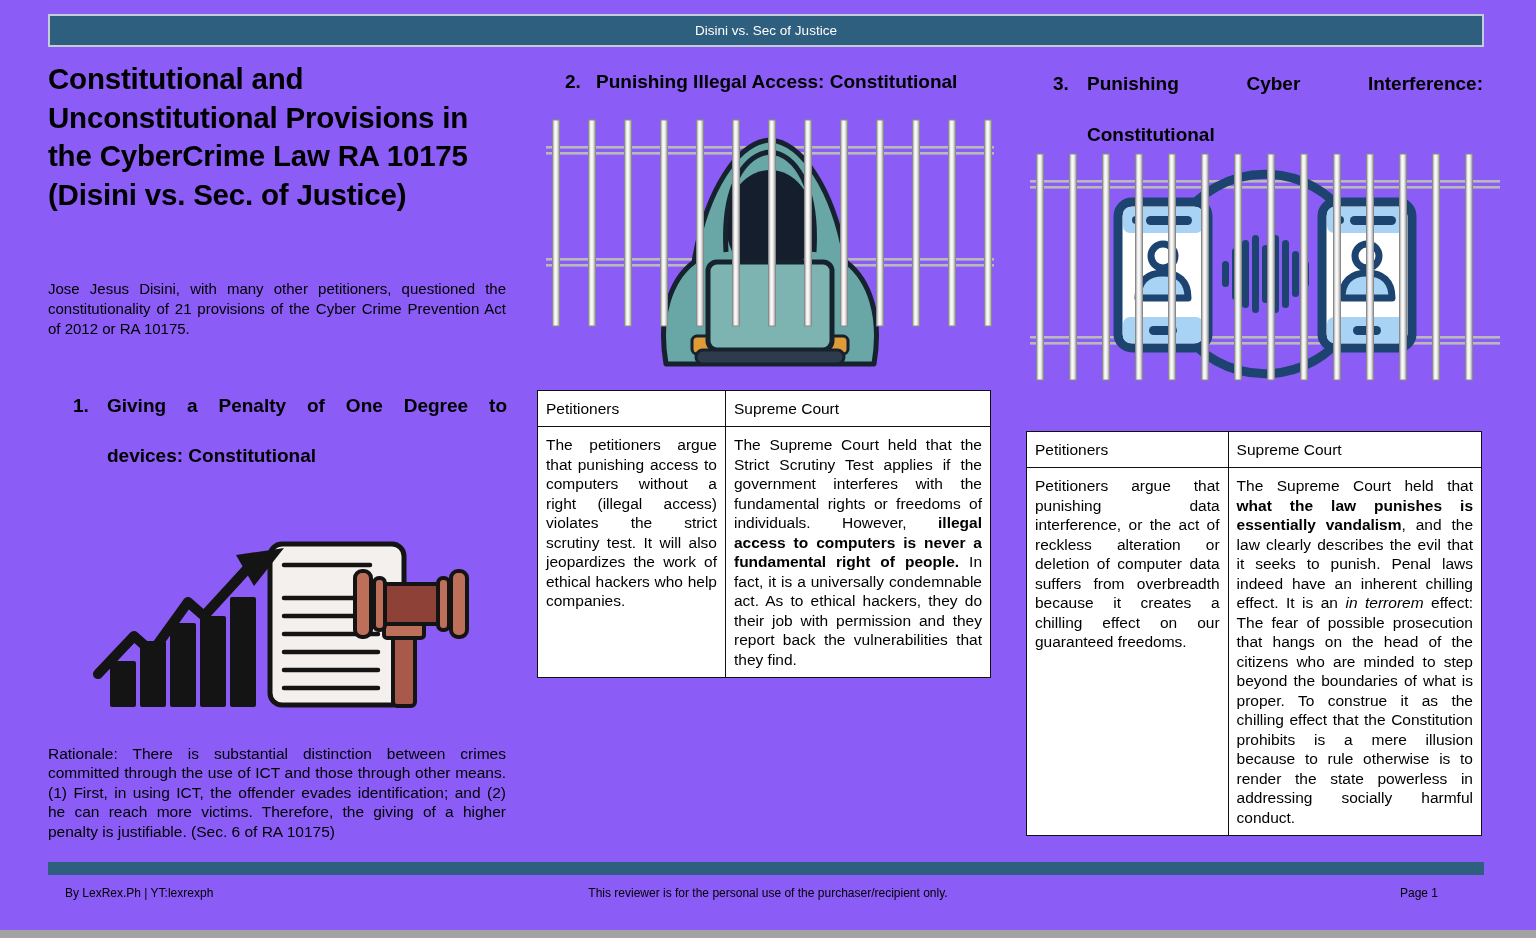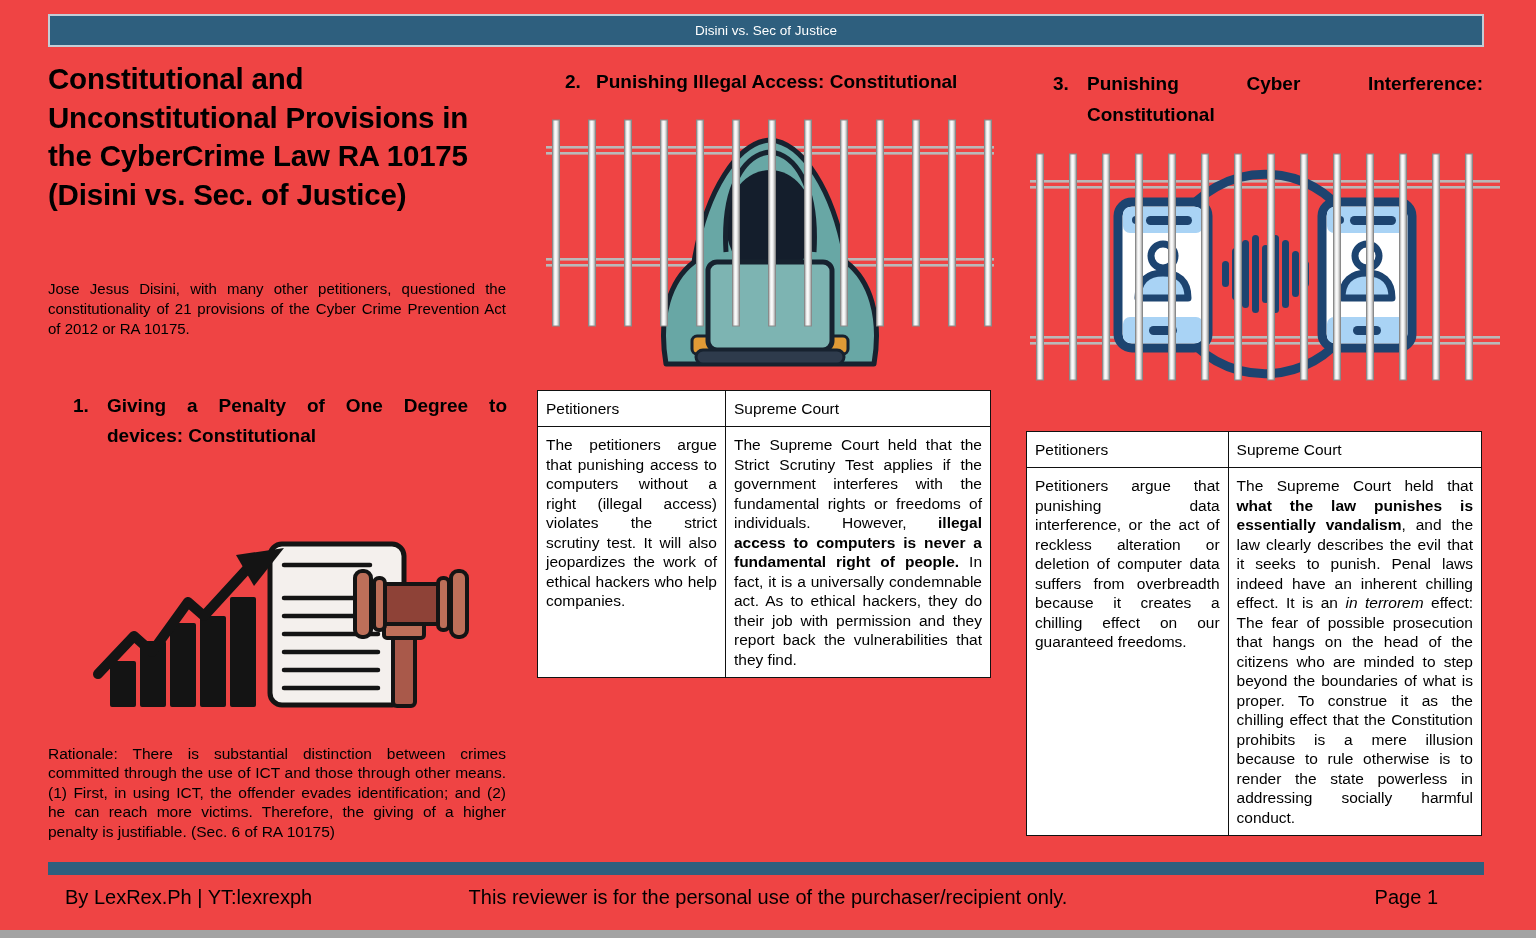--- a/index.html
+++ b/index.html
@@ -1,35 +1,35 @@
 <!DOCTYPE html>
 <html><head>
 <meta charset="utf-8">
 <style>
   html,body{margin:0;padding:0;background:#fff;}
-  .page{position:relative;width:1536px;height:938px;background:#ef4444;
+  .page{position:relative;width:1536px;height:938px;background:#8b5cf6;
         font-family:"Liberation Sans",sans-serif;color:#000;overflow:hidden;}
 
   
   .top-bar{position:absolute;left:48px;top:14px;width:1436px;height:33px;
            background:#2e5f7e;border:2px solid #c2cdd6;box-sizing:border-box;
            display:flex;align-items:center;justify-content:center;
            color:#fff;font-size:13.5px;}
 
   
   .doc-title{position:absolute;left:48px;top:60px;width:466px;margin:0;
              font-size:29.5px;font-weight:700;line-height:38.5px;letter-spacing:-0.2px;}
   .intro{position:absolute;left:48px;top:279px;width:458px;margin:0;
          font-size:15px;line-height:19.8px;text-align:justify;}
   .numbered-heading{position:absolute;display:flex;font-weight:700;}
   .nh1{left:73px;top:391px;width:434px;font-size:19px;line-height:30px;}
   .nh-num{width:26px;flex:0 0 26px;margin-right:8px;}
   .nh-lines{flex:1;}
   .jline{text-align:justify;text-align-last:justify;}
-  .jline.last{text-align-last:left;}
+  .jline.last{text-align-last:left;margin-top:20px;}
   .rationale{position:absolute;left:48px;top:744px;width:458px;margin:0;
              font-size:15.5px;line-height:19.4px;text-align:justify;}
 
   
   .nh2{left:565px;top:68px;width:428px;font-size:19px;line-height:28px;}
   .nh2 .nh-num{width:22px;flex:0 0 22px;margin-right:9px;}
   .nh3{left:1053px;top:68px;width:430px;font-size:19px;line-height:31px;}
 
   .illu{position:absolute;}
   #illu1{left:88px;top:522px;width:400px;height:210px;}
@@ -43,21 +43,21 @@
   #table3{left:1026px;top:431px;width:456px;}
   table.case th,table.case td{border:1.5px solid #111;vertical-align:top;
              padding:8px;box-sizing:border-box;}
   table.case th{font-weight:400;text-align:left;line-height:19px;height:36px;
              vertical-align:middle;}
   table.case td div{text-align:justify;line-height:19.5px;}
 
   
   .footer-divider{position:absolute;left:48px;top:862px;width:1436px;height:13px;
                   background:#2e5f7e;}
-  .footer{position:absolute;left:0;top:886px;width:1536px;height:24px;font-size:20px;}
+  .footer{position:absolute;left:0;top:886px;width:1536px;height:24px;font-size:12px;}
   .footer-left{position:absolute;left:65px;top:0;}
   .footer-center{position:absolute;left:0;top:0;width:100%;text-align:center;}
   .footer-right{position:absolute;right:98px;top:0;}
   .bottom-strip{position:absolute;left:0;bottom:0;width:100%;height:8px;background:#a3a3a3;}
 </style>
 </head>
 <body>
 
 <div class="page">
 

